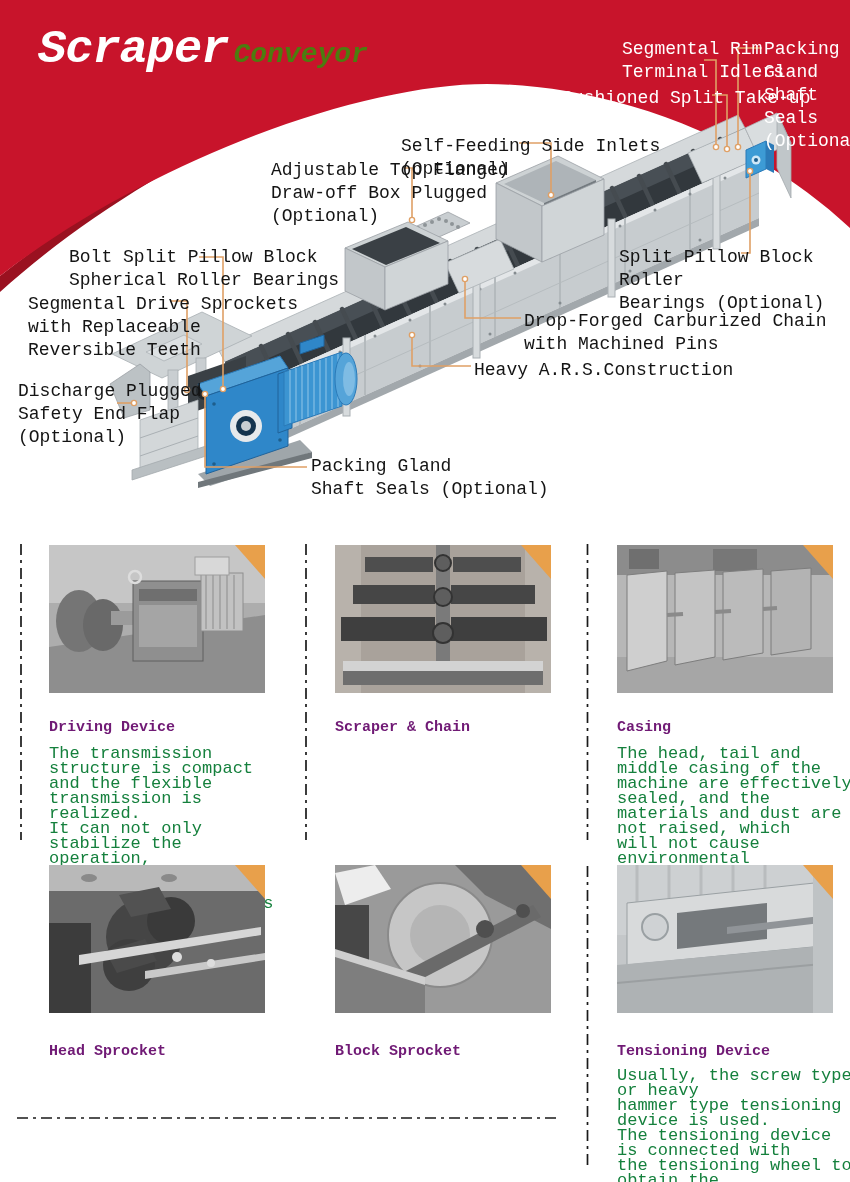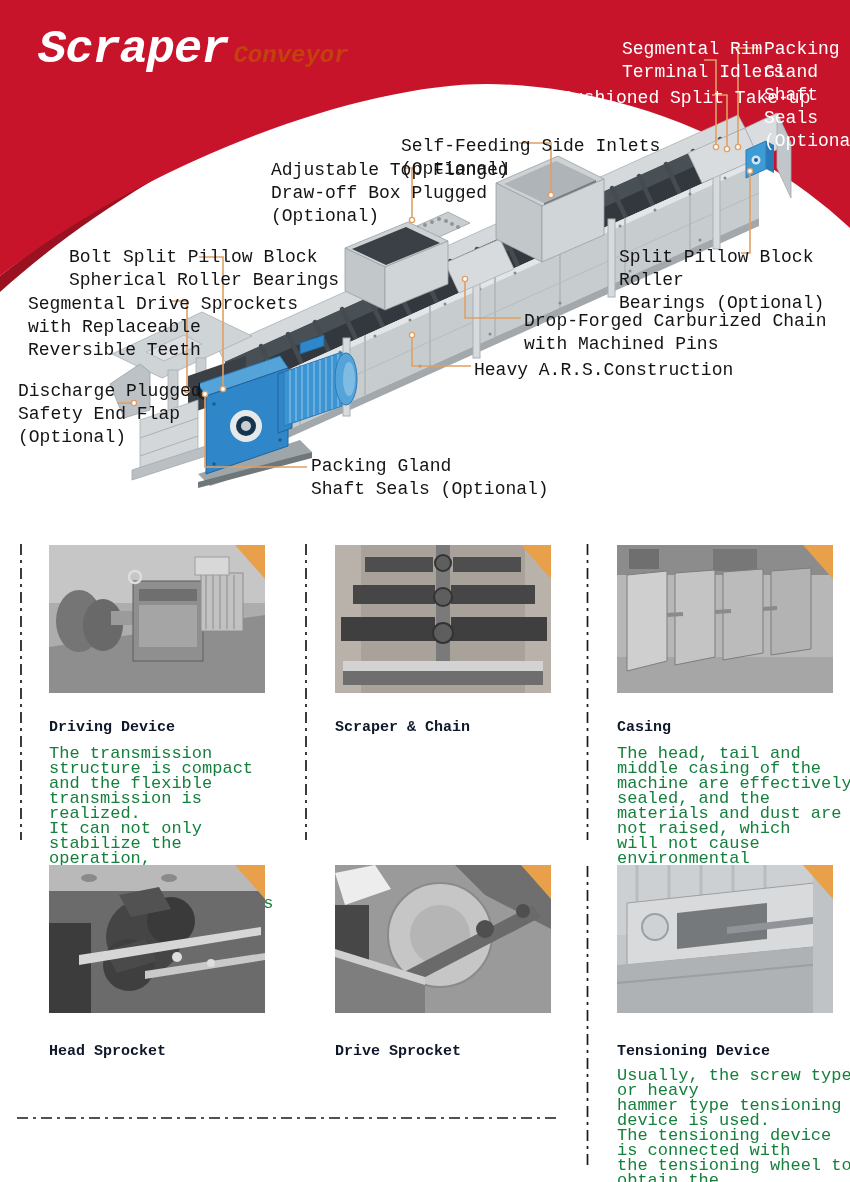--- a/index.html
+++ b/index.html
@@ -4,29 +4,29 @@
 <style>
   html,body{margin:0;padding:0;background:#ffffff;}
   .page{position:relative;width:850px;height:1182px;background:#fff;overflow:hidden;
         font-family:Liberation Mono, monospace;}
   .abs{position:absolute;}
   svg{display:block;}
 
   
   .logo{position:absolute;left:38px;top:26px;display:flex;align-items:baseline;z-index:3;}
   .logo .main{color:#fff;font-size:47px;font-weight:bold;font-style:italic;letter-spacing:-1px;line-height:1;}
-  .logo .sub{color:#c2410c;font-size:24px;font-weight:bold;font-style:italic;margin-left:5px;}
+  .logo .sub{color:#4d7c0f;font-size:28px;font-weight:bold;font-style:italic;margin-left:5px;}
 
   
   .callout{position:absolute;z-index:4;font-size:18px;line-height:1.28;color:#141414;
            white-space:pre-line;}
   .callout.light{color:#ffffff;}
 
   
-  .card-title{position:absolute;font-size:15px;font-weight:bold;color:#0f172a;z-index:2;text-align:right;}
+  .card-title{position:absolute;font-size:15px;font-weight:bold;color:#701a75;z-index:2;text-align:right;}
   .card-body{position:absolute;font-size:17px;line-height:15px;color:#15803d;white-space:pre-line;z-index:2;}
   .photo{position:absolute;width:216px;height:148px;z-index:2;}
 </style>
 </head>
 <body>
 
 <div class="page">
 
   <svg class="abs" style="left:0;top:0;z-index:1" width="850" height="340" viewBox="0 0 850 340">
     <path d="M0,276 C110,190 200,140 280,112 C190,155 85,215 0,292 Z" fill="#9A1120"></path>
@@ -385,21 +385,21 @@
       <rect x="196" y="44" width="11" height="18" fill="#7A7E81"></rect>
       <circle cx="38" cy="62" r="13" fill="#CFD2D4" stroke="#9AA0A3" stroke-width="2"></circle>
       <polygon points="0,100 216,80 216,148 0,148" fill="#AEB2B4"></polygon>
       <line x1="0" y1="118" x2="216" y2="98" stroke="#9B9FA1" stroke-width="2"></line>
       <polygon points="196,6 216,0 216,148 196,148" fill="#BFC3C5"></polygon>
       <polygon points="186,0 216,0 216,34" fill="#E8A04B"></polygon>
     </svg>
   </div>
 
   <div class="card-title" style="left:49px;top:1043px">Head Sprocket</div>
-  <div class="card-title" style="left:335px;top:1043px">Drive Sprocket</div>
+  <div class="card-title" style="left:335px;top:1043px">Block Sprocket</div>
   <div class="card-title" style="left:617px;top:1043px">Tensioning Device</div>
   <div class="card-body" style="left:617px;top:1068px;width:236px">Usually, the screw type or heavy
 hammer type tensioning device is used.
 The tensioning device is connected with
 the tensioning wheel to obtain the
 necessary initial tension of the traction
 member to ensure operation of drag
 conveyor.</div>
 
 </div>

